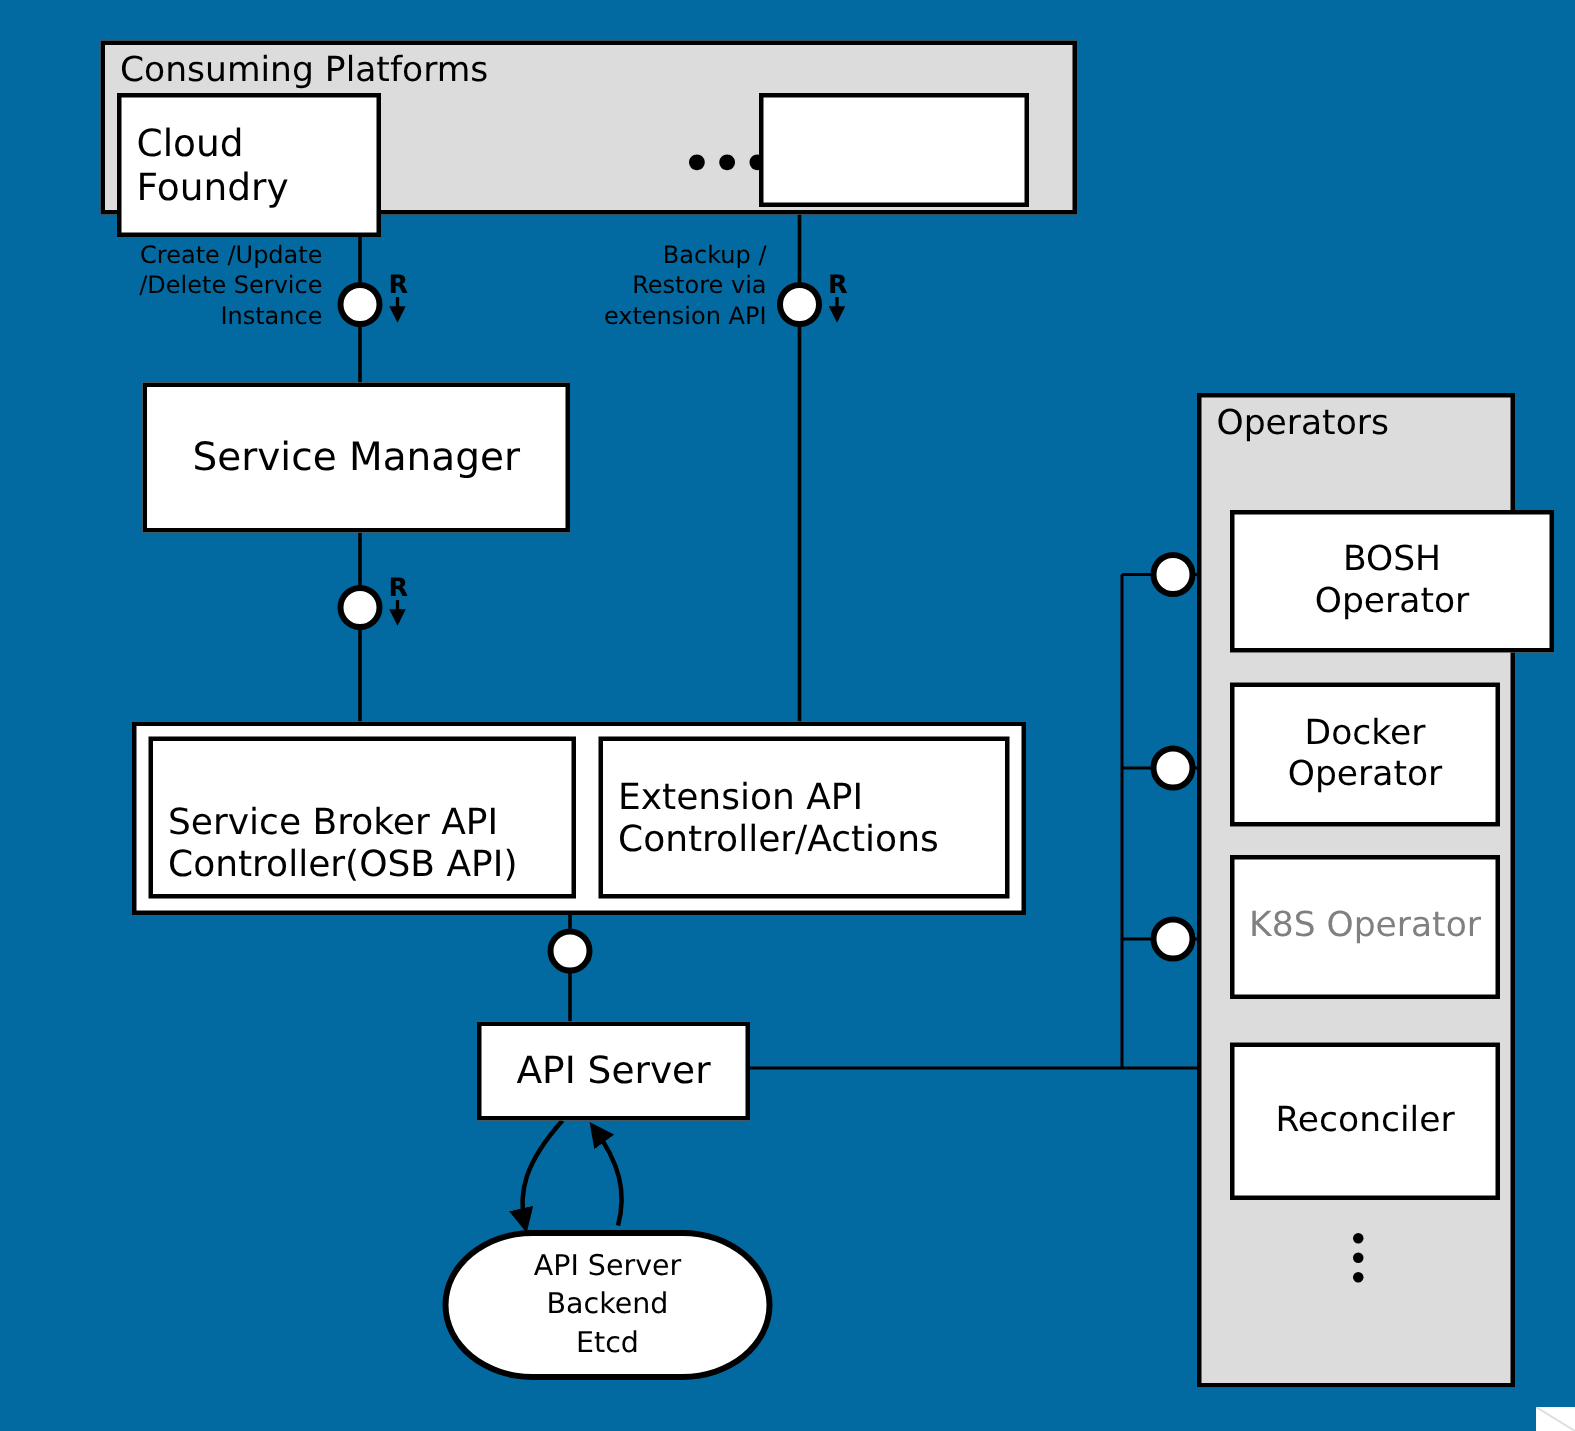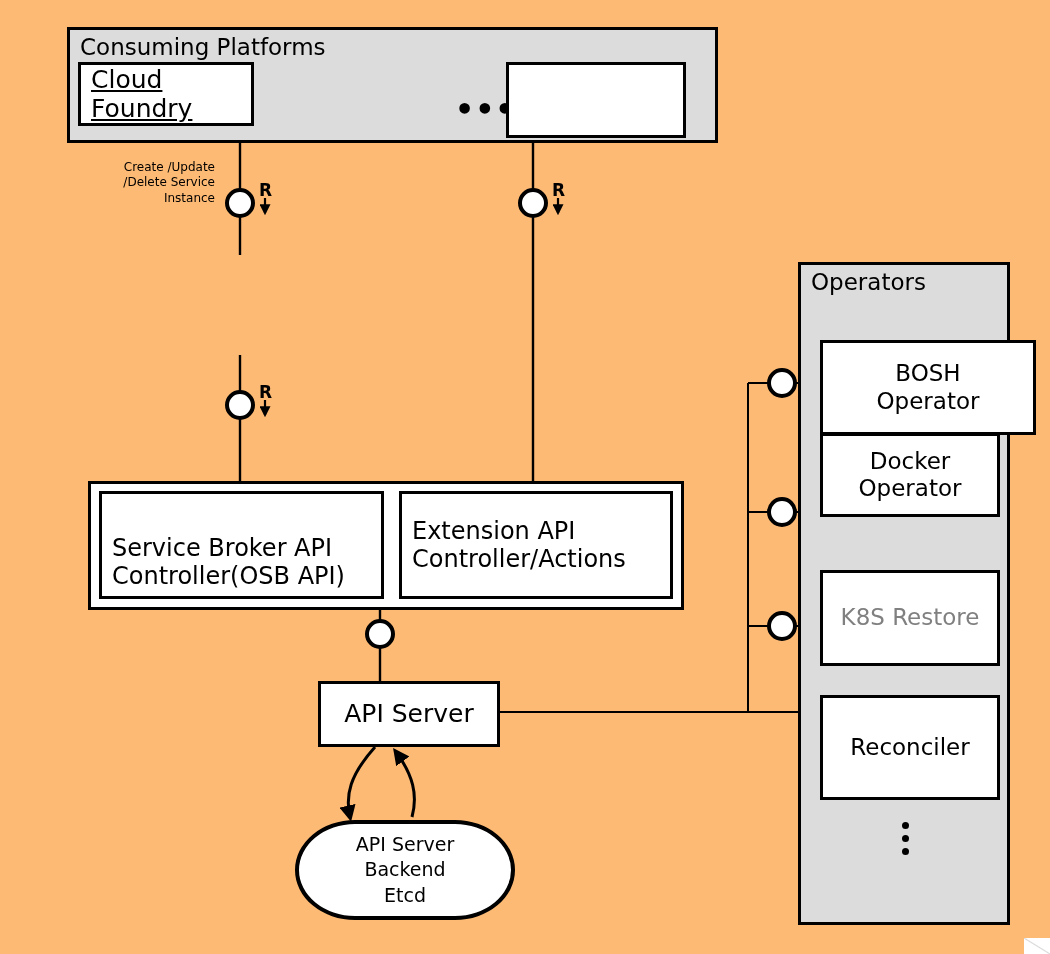--- a/index.html
+++ b/index.html
@@ -7,21 +7,21 @@
     padding: 0;
     background: #ffffff;
   }
   body {
     font-family: "DejaVu Sans", sans-serif;
   }
   #canvas {
     position: relative;
     width: 1050px;
     height: 954px;
-    background: #fdba74;
+    background: #0369a1;
     overflow: hidden;
   }
   #wires {
     position: absolute;
     left: 0; top: 0;
     width: 1050px;
     height: 954px;
     pointer-events: none;
   }
   
@@ -73,21 +73,21 @@
     flex-direction: column;
     align-items: center;
     justify-content: center;
     text-align: center;
     font-size: 19px;
     line-height: 1.32;
     color: #000000;
   }
   .edge-label {
     position: absolute;
-    font-size: 12px;
+    font-size: 16px;
     line-height: 1.28;
     color: #000000;
     text-align: right;
     white-space: pre-line;
   }
   .rest-mark {
     position: absolute;
     font-size: 17px;
     font-weight: bold;
     color: #000000;
@@ -174,41 +174,47 @@
 
     <circle cx="782" cy="383" r="13" fill="#ffffff" stroke="#000000" stroke-width="4"></circle>
     <circle cx="782" cy="512" r="13" fill="#ffffff" stroke="#000000" stroke-width="4"></circle>
     <circle cx="782" cy="626" r="13" fill="#ffffff" stroke="#000000" stroke-width="4"></circle>
   </svg>
 
   <div class="panel" style="left:67px; top:27px; width:651px; height:116px;">
     <div class="panel-title">Consuming Platforms</div>
   </div>
 
-  <div class="box left" style="left:78px; top:62px; width:176px; height:64px; font-size:25px;text-decoration:underline;">
+  <div class="box left" style="left:78px; top:62px; width:176px; height:96px; font-size:25px;">
     <span style="white-space:pre-line;">Cloud
 Foundry</span>
   </div>
 
 
   <div class="ellipsis-h" style="left:455px; top:95px;">•••</div>
 
   <div class="box" style="left:506px; top:62px; width:180px; height:76px;">
     <span style="white-space:pre-line;"></span>
   </div>
 
   <div class="edge-label" style="left:10px; top:160px; width:205px;">Create /Update
 /Delete Service
 Instance</div>
   <div class="rest-mark" style="left:259px; top:182px;">R</div>
 
+  <div class="edge-label" style="left:386px; top:160px; width:125px;">Backup /
+Restore via
+extension API</div>
   <div class="rest-mark" style="left:552px; top:182px;">R</div>
 
   <div class="rest-mark" style="left:259px; top:384px;">R</div>
 
+  <div class="box" style="left:95px; top:255px; width:285px; height:100px; font-size:26px;">
+    <span>Service Manager</span>
+  </div>
 
 
   <div class="outer-frame" style="left:88px; top:481px; width:596px; height:129px;"></div>
 
   <div class="box left" style="left:99px; top:491px; width:285px; height:108px; font-size:24px;">
     <span style="white-space:pre-line;margin-top:34px;">Service Broker API
 Controller(OSB API)</span>
   </div>
 
   <div class="box left" style="left:399px; top:491px; width:274px; height:108px; font-size:24px;">
@@ -228,27 +234,27 @@
 
   <div class="panel" style="left:798px; top:262px; width:212px; height:663px;">
     <div class="panel-title">Operators</div>
   </div>
 
   <div class="box" style="left:820px; top:340px; width:216px; height:95px; font-size:23px;">
     <span style="white-space:pre-line;">BOSH
 Operator</span>
   </div>
 
-  <div class="box" style="left:820px; top:433px; width:180px; height:84px; font-size:23px;">
+  <div class="box" style="left:820px; top:455px; width:180px; height:96px; font-size:23px;">
     <span style="white-space:pre-line;">Docker
 Operator</span>
   </div>
 
   <div class="box" style="left:820px; top:570px; width:180px; height:96px; font-size:23px;">
-    <span class="dim" style="white-space:pre-line;">K8S Restore</span>
+    <span class="dim" style="white-space:pre-line;">K8S Operator</span>
   </div>
 
   <div class="box" style="left:820px; top:695px; width:180px; height:105px; font-size:23px;">
     <span style="white-space:pre-line;">Reconciler</span>
   </div>
 
   <div class="ellipsis-v" style="left:902px; top:822px;">
     <i></i>
       <i></i>
       <i></i>

